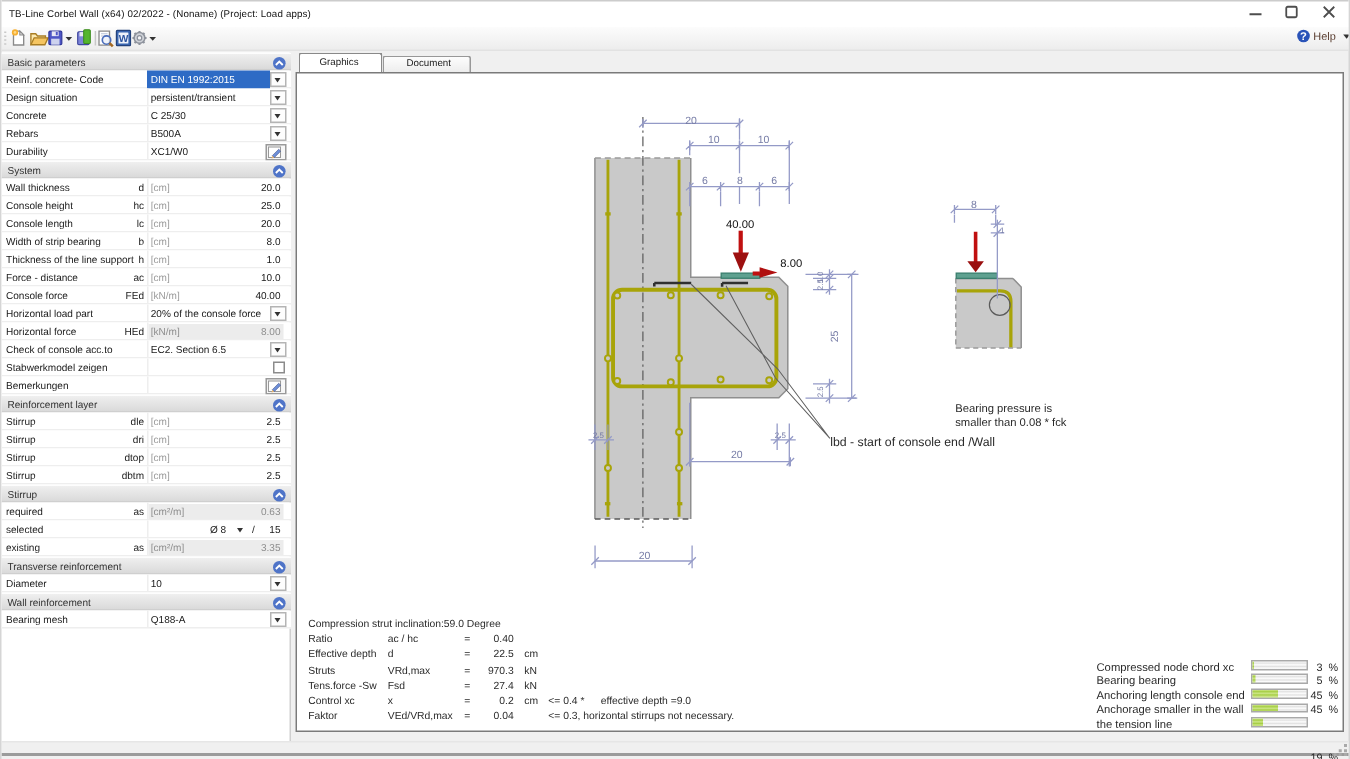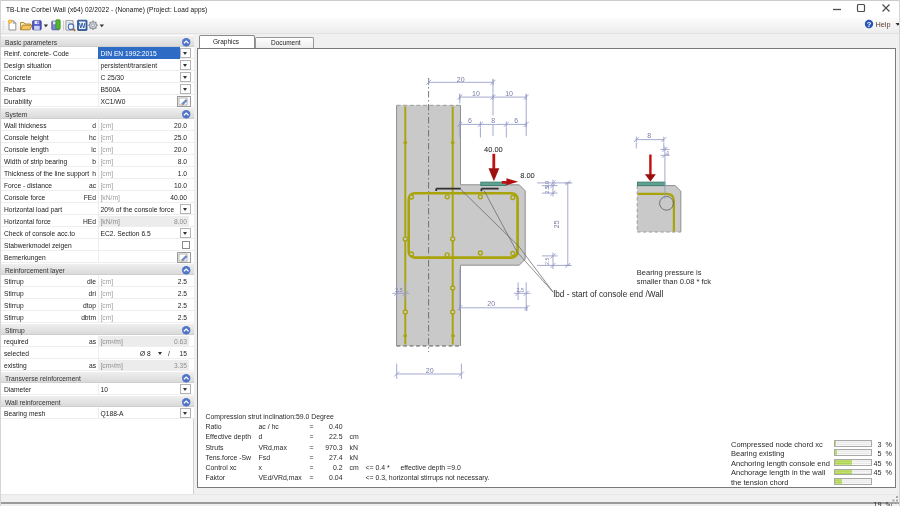--- a/index.html
+++ b/index.html
@@ -495,36 +495,36 @@
 <div class="res" style="left:257.5px;top:474.2px">VEd/VRd,max</div>
 <div class="res" style="left:308.5px;top:474.2px">=</div>
 <div class="res" style="left:317.5px;top:474.2px;width:24px;text-align:right">0.04</div>
 <div class="res" style="left:364.5px;top:474.2px">&lt;= 0.3, horizontal stirrups not necessary.</div>
 
 <div class="plb" style="left:730px;top:439.6px">Compressed node chord xc</div>
 <div class="bar" style="left:832.5px;top:439.8px">
     <span class="fill" style="width:1.3px"></span>
   </div>
 <div class="pct" style="left:870px;top:439.6px">3&nbsp;&nbsp;%</div>
-<div class="plb" style="left:730px;top:449.2px">Bearing existing</div>
+<div class="plb" style="left:730px;top:449.2px">Bearing bearing</div>
 <div class="bar" style="left:832.5px;top:449.4px">
     <span class="fill" style="width:2px"></span>
   </div>
 <div class="pct" style="left:870px;top:449.2px">5&nbsp;&nbsp;%</div>
 <div class="plb" style="left:730px;top:458.8px">Anchoring length console end</div>
 <div class="bar" style="left:832.5px;top:459px">
     <span class="fill" style="width:17.4px"></span>
   </div>
 <div class="pct" style="left:870px;top:458.8px">45&nbsp;&nbsp;%</div>
-<div class="plb" style="left:730px;top:468.4px">Anchorage length in the wall</div>
+<div class="plb" style="left:730px;top:468.4px">Anchorage smaller in the wall</div>
 <div class="bar" style="left:832.5px;top:468.6px">
     <span class="fill" style="width:17.4px"></span>
   </div>
 <div class="pct" style="left:870px;top:468.4px">45&nbsp;&nbsp;%</div>
-<div class="plb" style="left:730px;top:478px">the tension chord</div>
+<div class="plb" style="left:730px;top:478px">the tension line</div>
 <div class="bar" style="left:832.5px;top:478.2px">
     <span class="fill" style="width:7.4px"></span>
   </div>
 <div class="pct" style="left:870px;top:500px">19&nbsp;&nbsp;%</div>
 <div class="abs" id="status"></div>
 <svg class="abs" style="left:888px;top:495px;z-index:6" width="10" height="9" viewBox="0 0 10 9">
 <path d="M8,1 v7 M5,4 l3,0 M5,4 v4 M2,7 h6" stroke="none"></path>
 <g fill="#a9a9a9">
       <rect x="7" y="1" width="2" height="2"></rect>
       <rect x="7" y="4.5" width="2" height="2"></rect>

